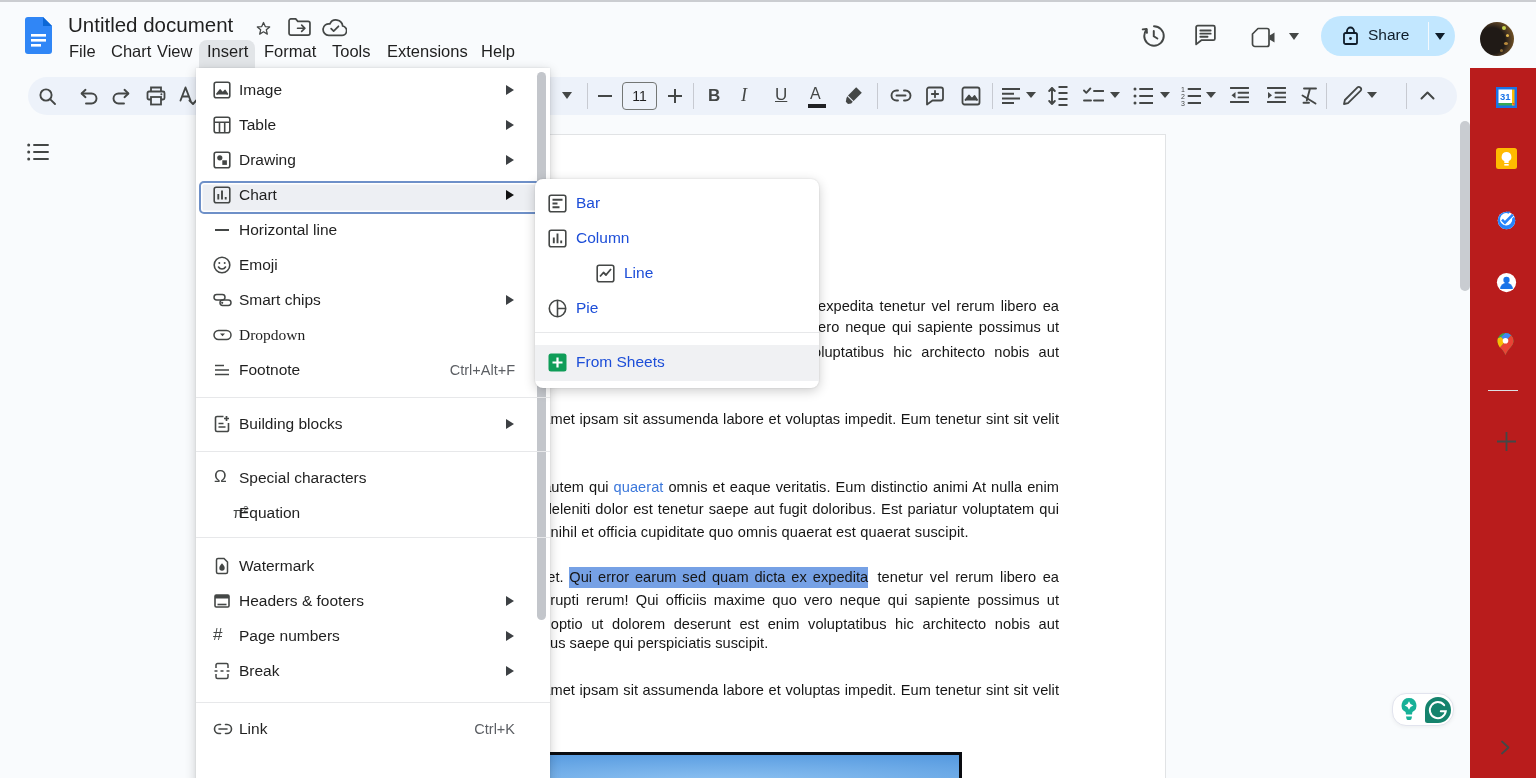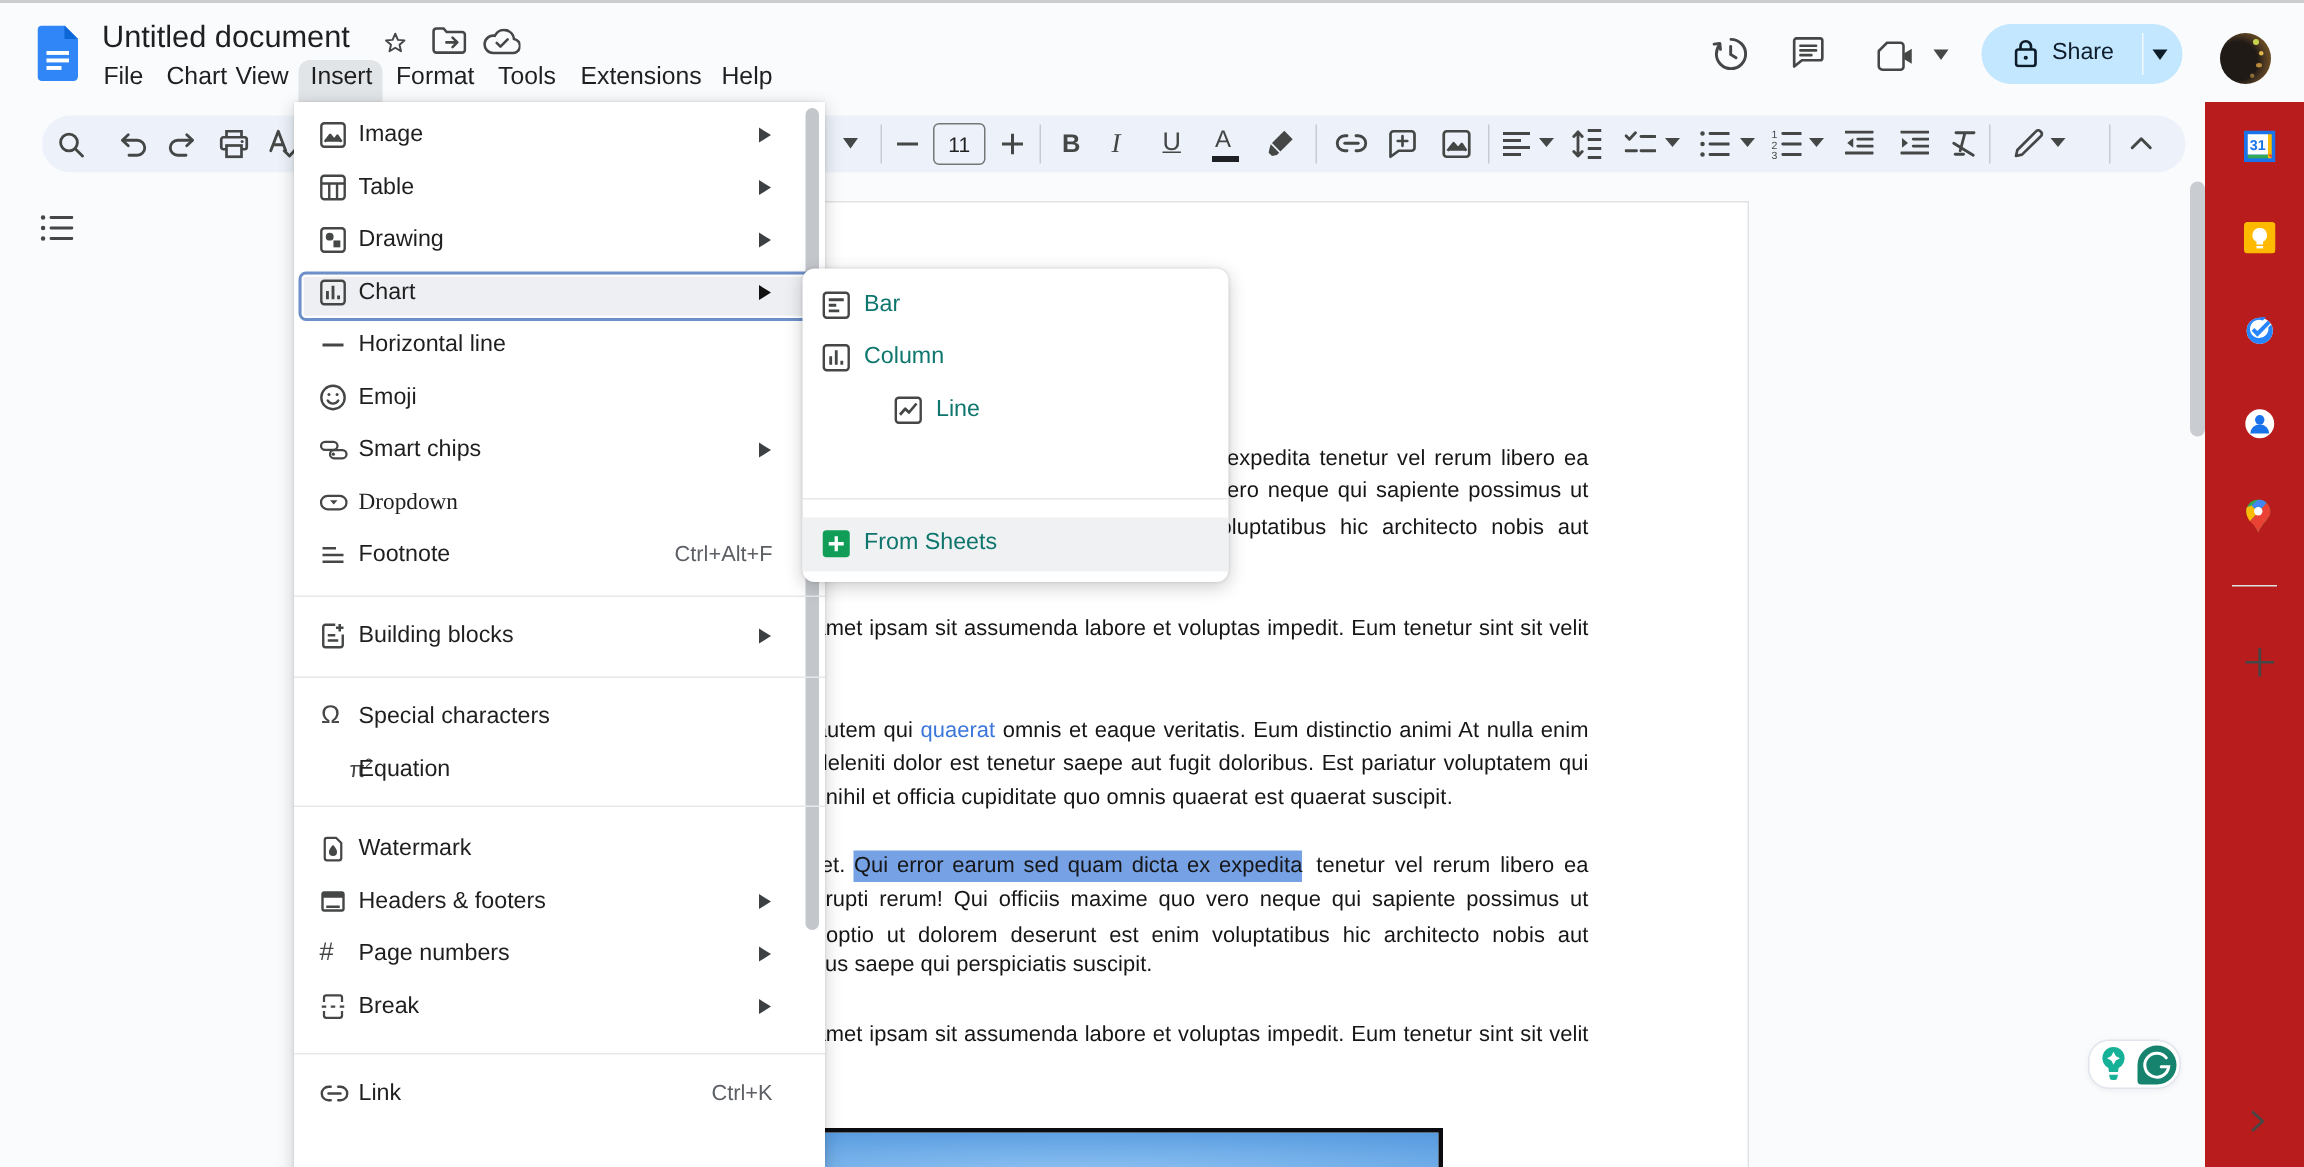--- a/index.html
+++ b/index.html
@@ -314,21 +314,21 @@
 <style>
   #mainmenu { position:absolute; left:196px; top:68px; width:354px; height:767px; background:#fff; border-radius:0 0 8px 8px; box-shadow:0 3px 12px rgba(0,0,0,.2), 0 0 2px rgba(0,0,0,.12); }
   .mi { position:absolute; left:0; width:100%; height:35px; }
   .mi .lab { position:absolute; left:43px; top:8px; font-size:15.5px; color:#1f1f1f; }
   .mi svg, .mi .micon { position:absolute; left:17px; top:8px; }
   .mi .arr { position:absolute; right:36px; top:12px; width:0; height:0; border-top:5.5px solid transparent; border-bottom:5.5px solid transparent; border-left:8px solid #3c4043; }
   .mi .sc { position:absolute; right:35px; top:9px; font-size:14.5px; color:#5c5f64; }
   .msep { position:absolute; left:0; width:100%; height:1px; background:#e7e8ea; }
   #submenu { position:absolute; left:535px; top:179px; width:284px; height:209px; background:#fff; border-radius:8px; box-shadow:0 3px 12px rgba(0,0,0,.2), 0 0 2px rgba(0,0,0,.12); }
   .si { position:absolute; left:0; width:100%; height:35px; }
-  .si .lab { position:absolute; left:41px; top:8px; font-size:15.5px; color:#0f766e; }
+  .si .lab { position:absolute; left:41px; top:8px; font-size:15.5px; color:#1d4ed8; }
   .si svg { position:absolute; left:13px; top:8px; }
 </style>
 <div id="mainmenu">
 
   <div class="abs" style="left:340.6px;top:4px;width:9px;height:548px;background:#c3c6cb;border-radius:5px;"></div>
   <div class="mi" style="top:5px;">
         <svg width="18" height="18" viewBox="0 0 18 18" fill="none" stroke="#444746" stroke-width="1.6">
           <rect x="1.2" y="1.2" width="15.6" height="15.6" rx="2"></rect>
           <path d="M3.5 13.5 l3.6-4.6 2.7 3.2 2.2-2.7 2.7 4.1" fill="#444746" stroke-linejoin="round"></path>
         </svg>
@@ -474,20 +474,27 @@
           <path d="M5.8 8.5 V14.2 M9.5 4.5 V14.2 M13.2 11.5 V14.2" stroke-width="1.9"></path>
         </svg>
         <span class="lab">Column</span>
       </div>
   <div class="si" style="top:77px;margin-left:48px;">
         <svg width="19" height="19" viewBox="0 0 19 19" fill="none" stroke="#444746" stroke-width="1.6">
           <rect x="1.2" y="1.2" width="16.6" height="16.6" rx="2"></rect>
           <path d="M4 12.5 l3.5-4 2.5 2.5 5-6" stroke-width="1.8" stroke-linejoin="round"></path>
         </svg>
         <span class="lab">Line</span>
+      </div>
+  <div class="si" style="top:112px;">
+        <svg width="19" height="19" viewBox="0 0 19 19" fill="none" stroke="#444746" stroke-width="1.6">
+          <circle cx="9.5" cy="9.5" r="8.2"></circle>
+          <path d="M9.5 1.3 V17.7 M9.5 9.5 H17.7"></path>
+        </svg>
+        <span class="lab">Pie</span>
       </div>
   <div class="msep" style="top:152.5px;"></div>
   <div class="abs" style="left:0;top:166px;width:284px;height:36px;background:#f0f1f3;"></div>
   <div class="si" style="top:166px;">
         <svg width="19" height="19" viewBox="0 0 19 19">
           <rect x="0.5" y="0.5" width="18" height="18" rx="2.5" fill="#0f9d58"></rect>
           <path d="M9.5 4.5 V14.5 M4.5 9.5 H14.5" stroke="#fff" stroke-width="2.2"></path>
         </svg>
         <span class="lab">From Sheets</span>
       </div>

